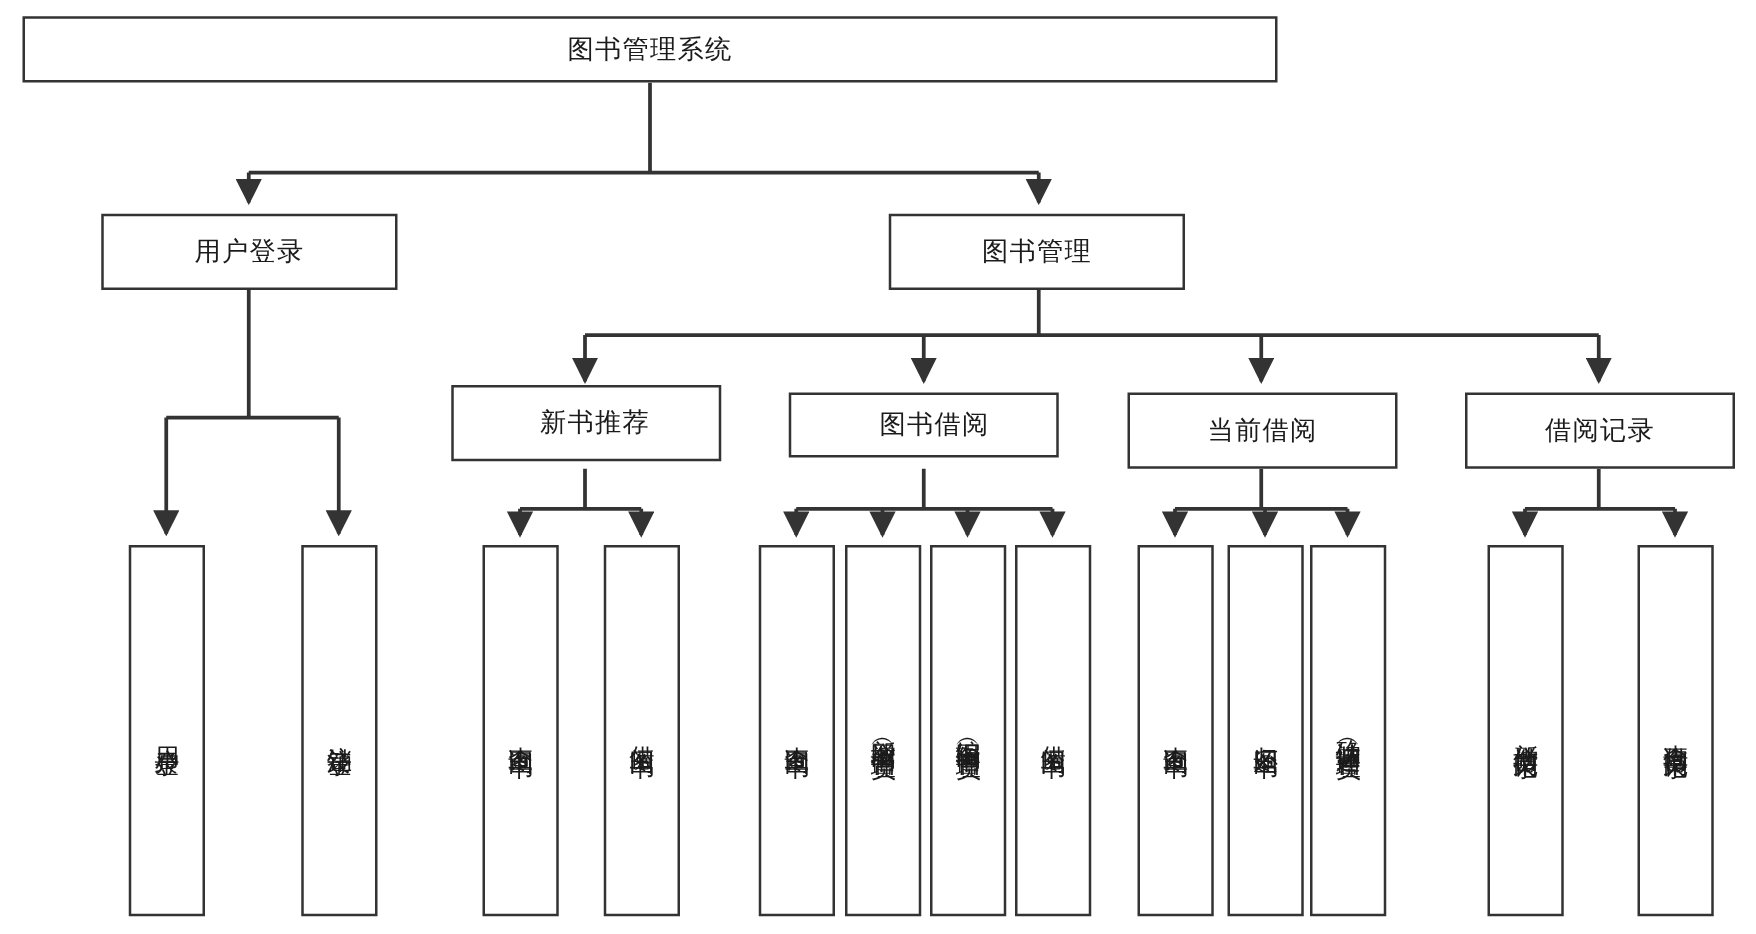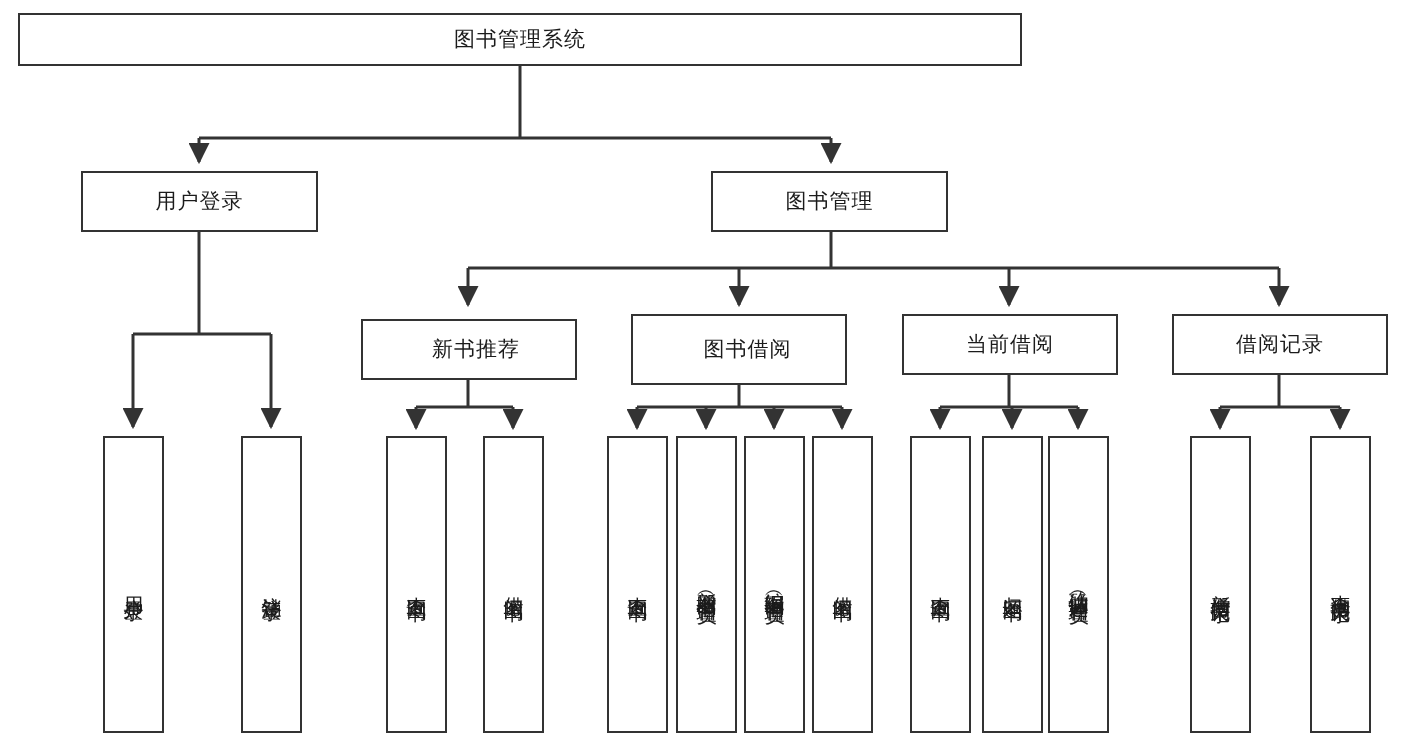--- a/index.html
+++ b/index.html
@@ -121,24 +121,24 @@
     <span>图书管理系统</span>
   </div>
 
   <div class="node horiz" style="left:81px;top:171px;width:237px;height:61px;">
     <span>用户登录</span>
   </div>
   <div class="node horiz" style="left:711px;top:171px;width:237px;height:61px;">
     <span>图书管理</span>
   </div>
 
-  <div class="node horiz" style="left:361px;top:319px;width:216px;height:61px;padding-left:14px;">
+  <div class="node horiz" style="left:361px;top:308px;width:216px;height:61px;padding-left:14px;">
     <span>新书推荐</span>
   </div>
-  <div class="node horiz" style="left:631px;top:314px;width:216px;height:71px;padding-left:17px;">
+  <div class="node horiz" style="left:631px;top:314px;width:216px;height:52px;padding-left:17px;">
     <span>图书借阅</span>
   </div>
   <div class="node horiz" style="left:1172px;top:314px;width:216px;height:61px;">
     <span>借阅记录</span>
   </div>
   <div class="node horiz" style="left:902px;top:314px;width:216px;height:61px;">
     <span>当前借阅</span>
   </div>
 
   <div class="node vert" style="left:103px;top:436px;width:61px;height:297px;">

